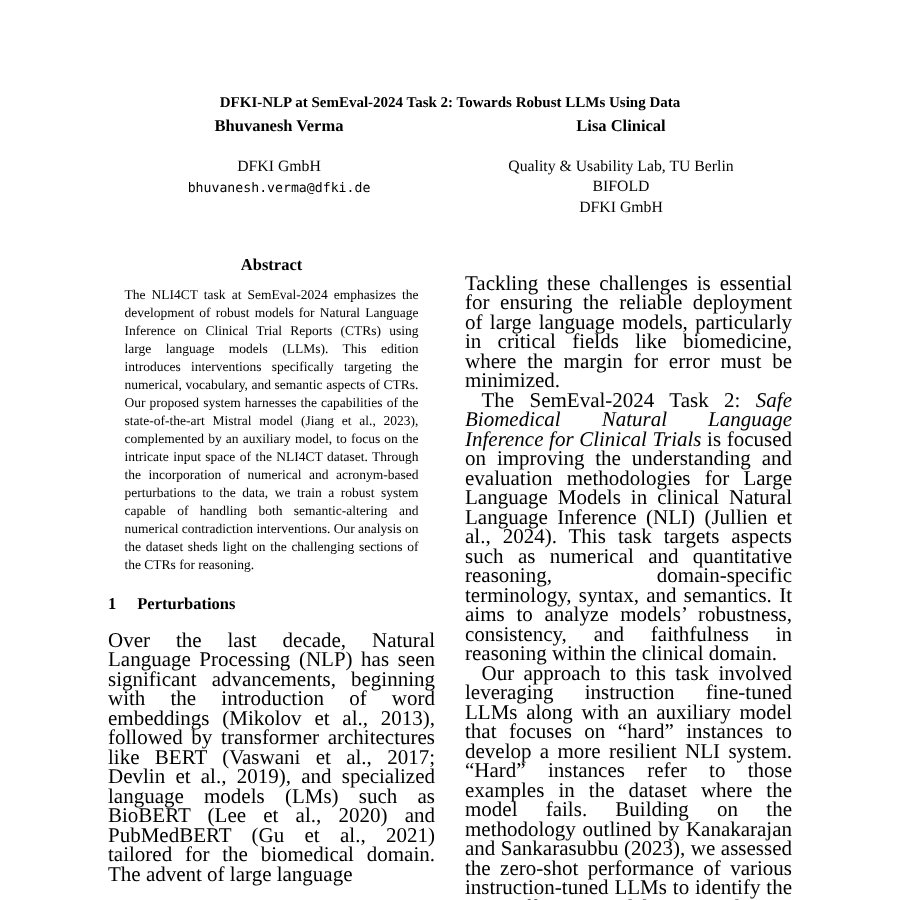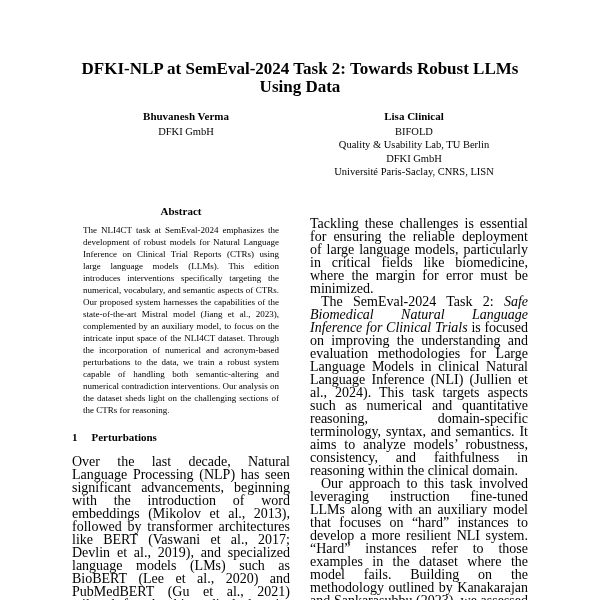--- a/index.html
+++ b/index.html
@@ -9,27 +9,26 @@
     background: #ffffff;
     position: relative;
     overflow: hidden;
     font-family: "Liberation Serif", serif;
     color: #000000;
   }
   .content { position: absolute; left: 72px; top: 60px; width: 456px; }
   .title-block {
     text-align: center;
     font-weight: bold;
-    font-size: 17px;
+    font-size: 10px;
     line-height: 18px;
-    margin-bottom: 14px;
   }
   .authors-row { display: flex; margin-bottom: 26px; }
   .author { flex: 1; text-align: center; font-size: 10.5px; line-height: 13.5px; }
-  .author-name { font-weight: bold; font-size: 11px; margin-bottom: 1px; }
+  .author-name { font-weight: bold; font-size: 11px; margin-bottom: 13px; }
   .author-email {
     font-family: "DejaVu Sans Mono", monospace;
     font-size: 8.8px;
     margin-top: 2px;
     letter-spacing: 0;
   }
   .columns { display: flex; gap: 20px; align-items: flex-start; }
   .col { width: 218px; }
   .abstract-heading {
     text-align: center;
@@ -62,27 +61,27 @@
   <div class="content">
 
     <div class="title-block">
       <div>DFKI-NLP at SemEval-2024 Task 2: Towards Robust LLMs Using Data</div>
     </div>
 
     <div class="authors-row">
       <div class="author">
         <div class="author-name">Bhuvanesh Verma</div>
         <div class="author-affiliation">DFKI GmbH</div>
+        <div class="author-email">bhuvanesh.verma@dfki.de</div>
       </div>
       <div class="author">
         <div class="author-name">Lisa Clinical</div>
+        <div class="author-affiliation">Quality &amp; Usability Lab, TU Berlin</div>
         <div class="author-affiliation">BIFOLD</div>
-        <div class="author-affiliation">Quality &amp; Usability Lab, TU Berlin</div>
         <div class="author-affiliation">DFKI GmbH</div>
-        <div class="author-affiliation">Université Paris-Saclay, CNRS, LISN</div>
       </div>
     </div>
 
     <div class="columns">
 
       <div class="col">
         <div class="abstract-heading">Abstract</div>
         <div class="abstract-text">The NLI4CT task at SemEval-2024 emphasizes the development of robust models for Natural Language Inference on Clinical Trial Reports (CTRs) using large language models (LLMs). This edition introduces interventions specifically targeting the numerical, vocabulary, and semantic aspects of CTRs. Our proposed system harnesses the capabilities of the state-of-the-art Mistral model (Jiang et al., 2023), complemented by an auxiliary model, to focus on the intricate input space of the NLI4CT dataset. Through the incorporation of numerical and acronym-based perturbations to the data, we train a robust system capable of handling both semantic-altering and numerical contradiction interventions. Our analysis on the dataset sheds light on the challenging sections of the CTRs for reasoning.</div>
 
         <div class="section-heading">

